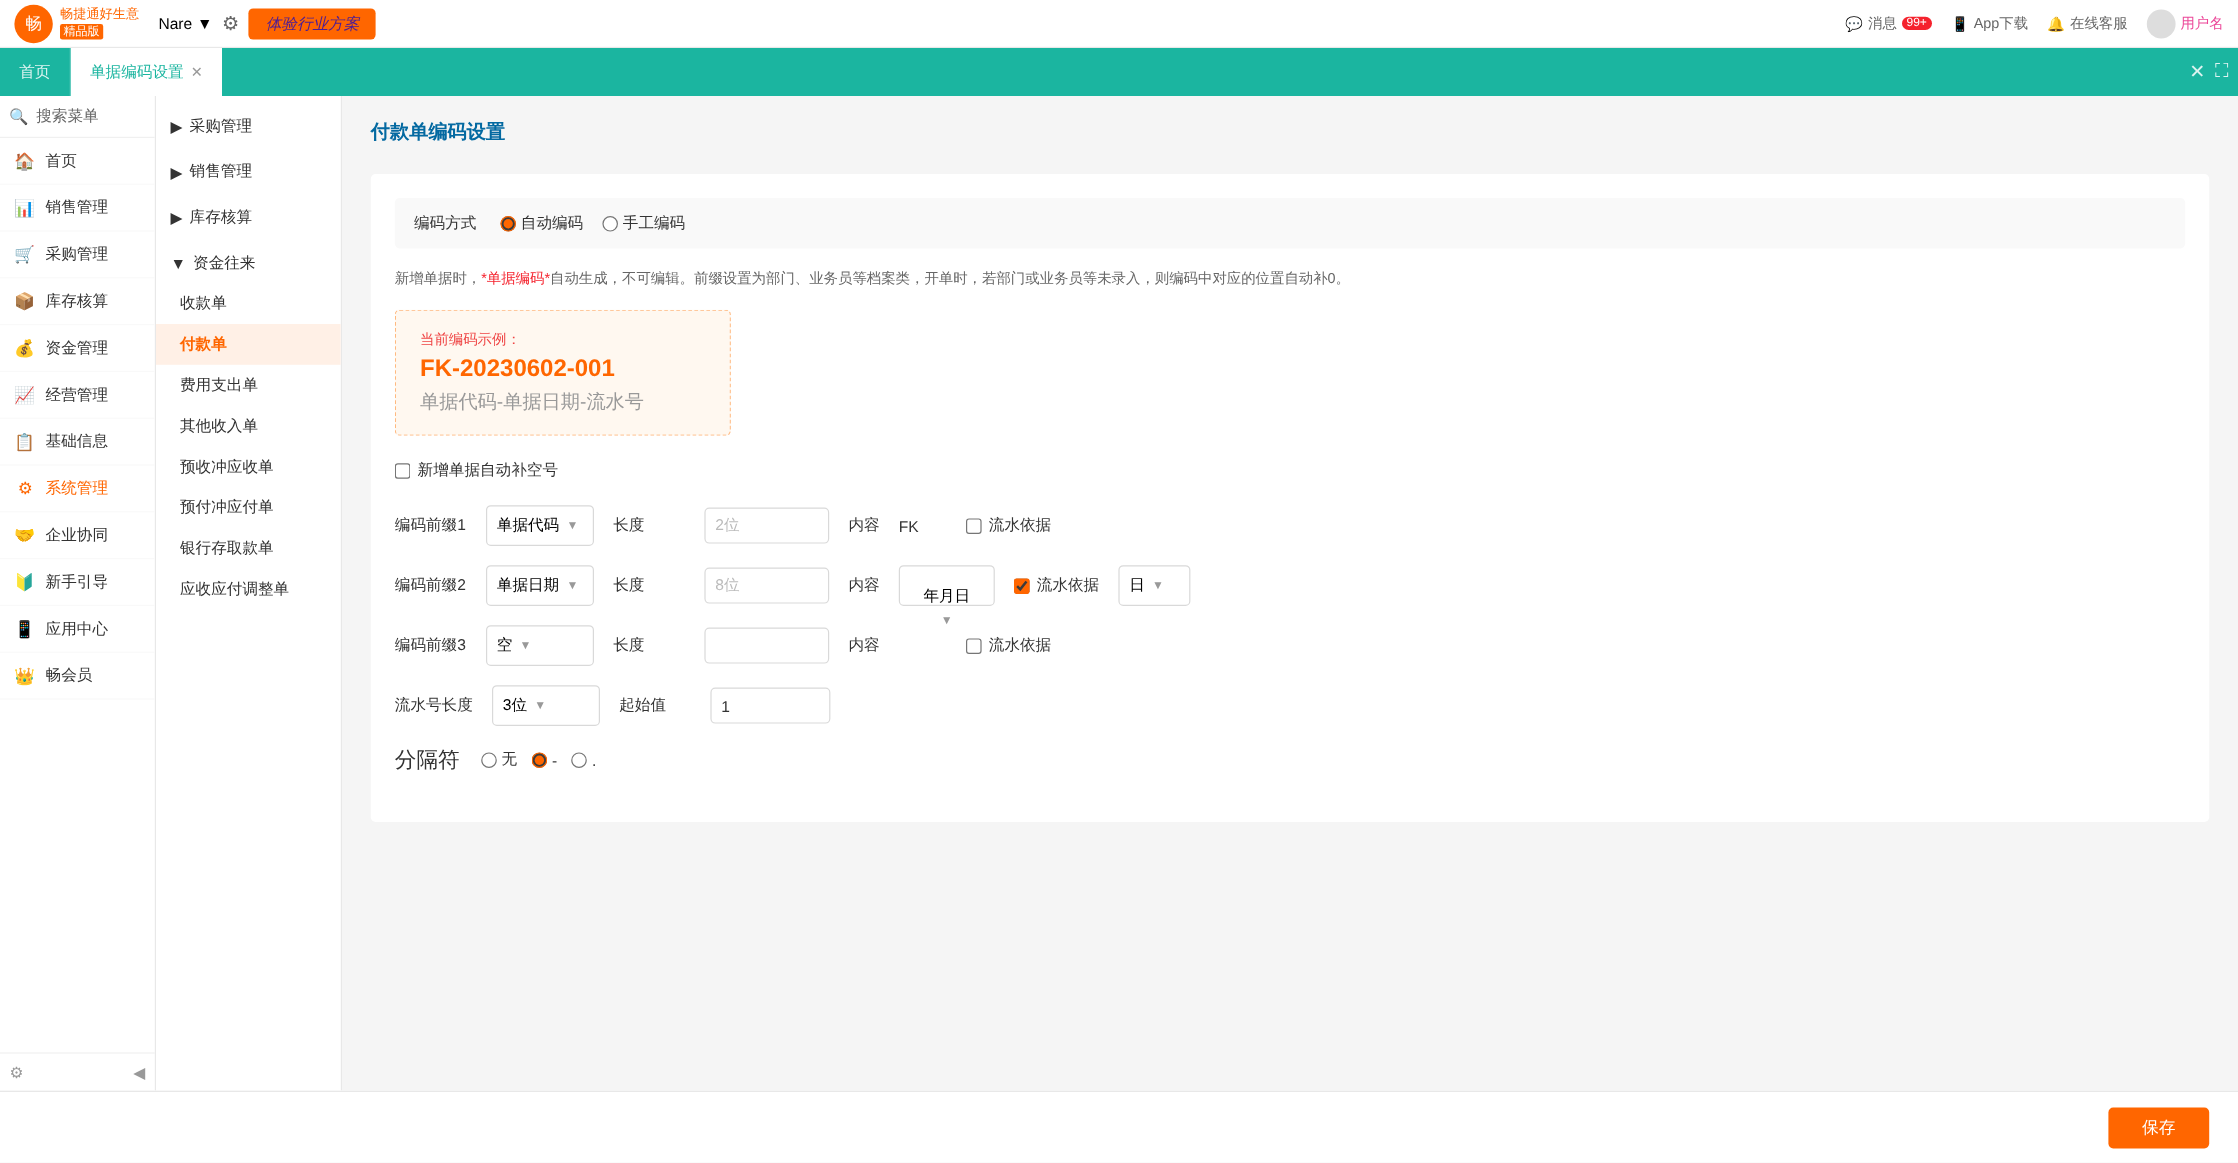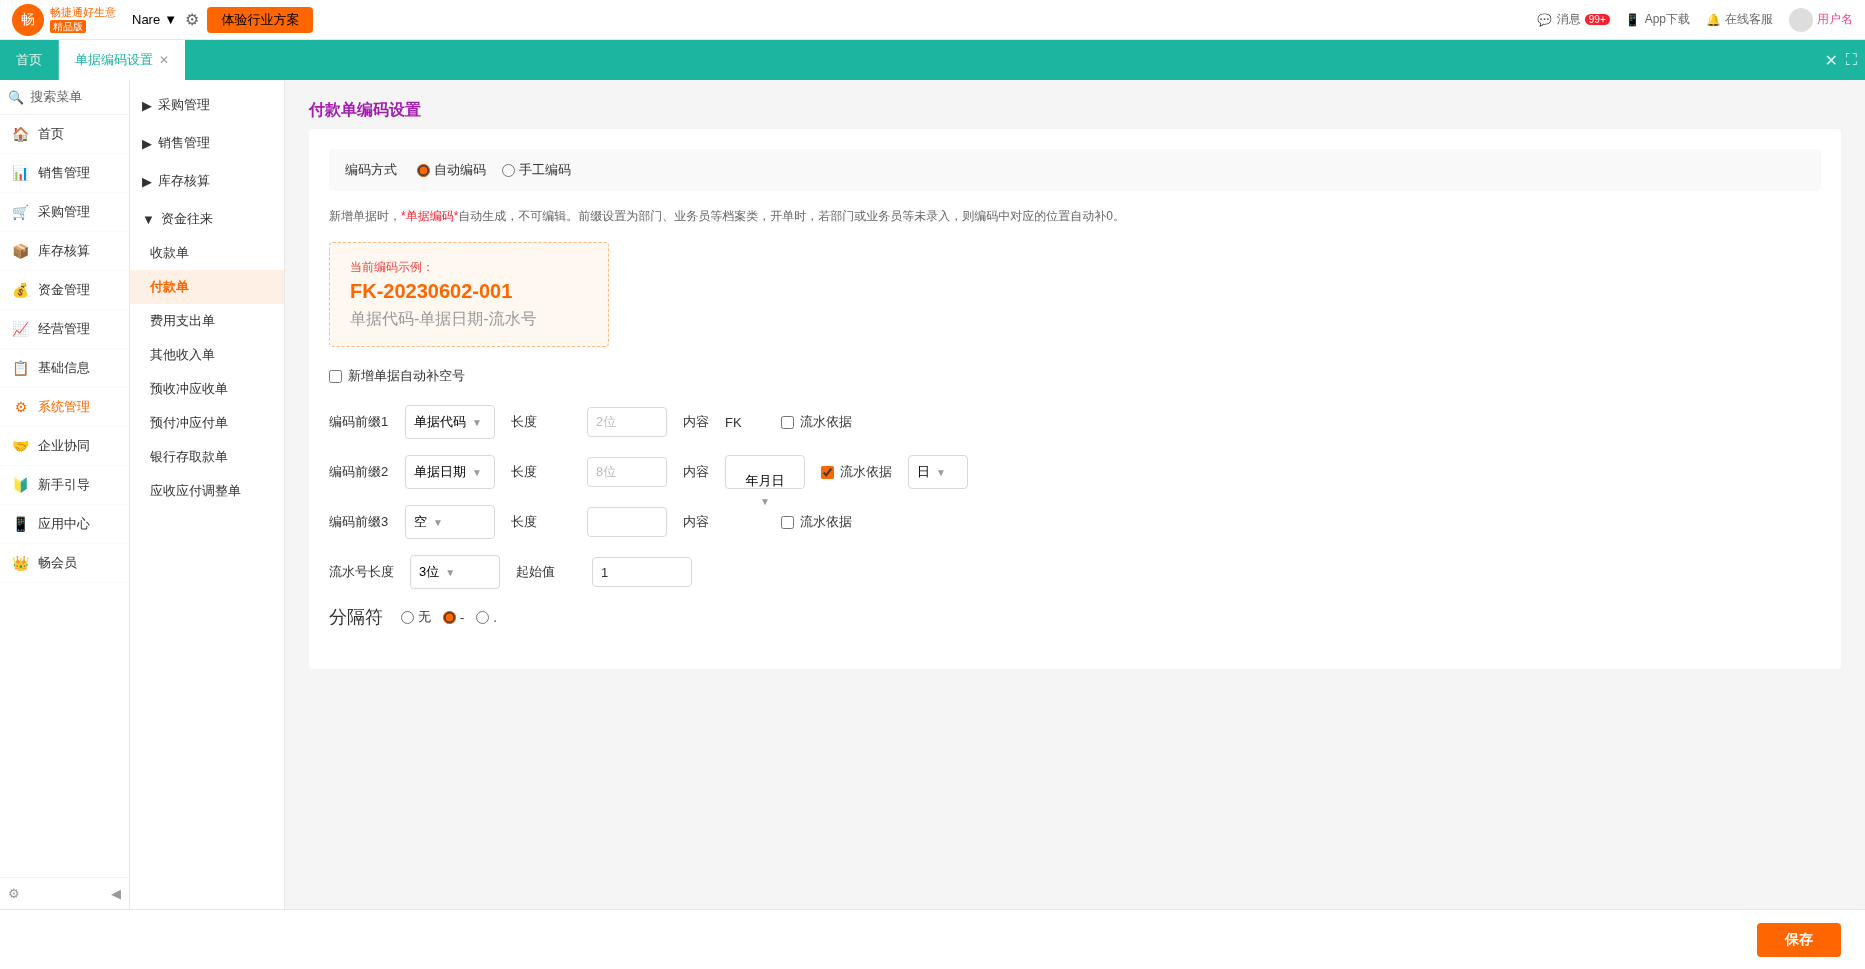--- a/index.html
+++ b/index.html
@@ -14,21 +14,21 @@
       align-items: center;
       padding: 0 12px;
       gap: 8px;
       flex-shrink: 0;
       justify-content: space-between;
     }
     .top-bar-left { display: flex; align-items: center; gap: 8px; }
     .top-bar-right { display: flex; align-items: center; gap: 16px; font-size: 12px; color: #666; }
     .top-bar-dropdown { display: flex; align-items: center; gap: 4px; cursor: pointer; }
     .top-bar-settings { cursor: pointer; color: #666; font-size: 16px; }
-    .btn-experience { background: #ff6600; color: #000000; border: none; padding: 4px 14px; border-radius: 4px; cursor: pointer; font-size: 13px; }
+    .btn-experience { background: #ff6600; color: #4c1d95; border: none; padding: 4px 14px; border-radius: 4px; cursor: pointer; font-size: 13px; font-style: italic; }
     .top-bar-right-item { display: flex; align-items: center; gap: 4px; cursor: pointer; }
     .badge { background: #f5222d; color: #fff; border-radius: 8px; font-size: 10px; padding: 0 4px; min-width: 16px; text-align: center; }
     .user-avatar { width: 24px; height: 24px; border-radius: 50%; background: #ddd; display: inline-block; }
     .user-name { font-size: 12px; color: #ec4899; }
 
     
     .tab-bar {
       height: 40px;
       background: #1bb5a0;
       display: flex;
@@ -131,22 +131,22 @@
     
     .main-content {
       flex: 1;
       overflow-y: auto;
       padding: 20px 24px;
       background: #f5f5f5;
     }
     .page-title {
       font-size: 16px;
       font-weight: bold;
-      color: #a21caf;
-      margin-bottom: 8px;
+      color: #0369a1;
+      margin-bottom: 24px;
     }
     .content-card {
       background: #fff;
       border-radius: 4px;
       padding: 20px;
       margin-bottom: 16px;
     }
 
     
     .encode-method-row {
@@ -224,21 +224,21 @@
       height: 18px;
     }
     .form-select-arrow { color: #999; font-size: 10px; }
     .form-input {
       border: 1px solid #d9d9d9;
       border-radius: 4px;
       padding: 4px 8px;
       font-size: 13px;
       height: 30px;
       outline: none;
-      width: 80px;
+      width: 104px;
       color: #bbb;
       background: #fff;
     }
     .content-label { font-size: 13px; color: #333; }
     .content-value { font-size: 13px; color: #333; min-width: 40px; }
     .checkbox-fluid { display: flex; align-items: center; gap: 6px; font-size: 13px; color: #333; }
     .checkbox-checked { accent-color: #ff6600; }
 
     
     .separator-row {
@@ -263,21 +263,20 @@
       flex-shrink: 0;
     }
     .btn-save {
       background: #ff6600;
       color: #fff;
       border: none;
       padding: 8px 28px;
       border-radius: 4px;
       font-size: 14px;
       cursor: pointer;
-      font-weight: bold;
     }
   </style>
 </head>
 <body>
 
 <div class="top-bar">
   <div class="top-bar-left">
     <div style="display:flex;align-items:center;gap:6px;margin-right:8px;">
       <div style="width:32px;height:32px;background:#ff6600;border-radius:50%;display:flex;align-items:center;justify-content:center;color:#fff;font-size:14px;">畅</div>
       <div style="font-size:11px;color:#ff6600;line-height:1.2;">畅捷通好生意<br><span style="font-size:10px;background:#ff6600;color:#fff;padding:1px 3px;border-radius:2px;">精品版</span></div>

